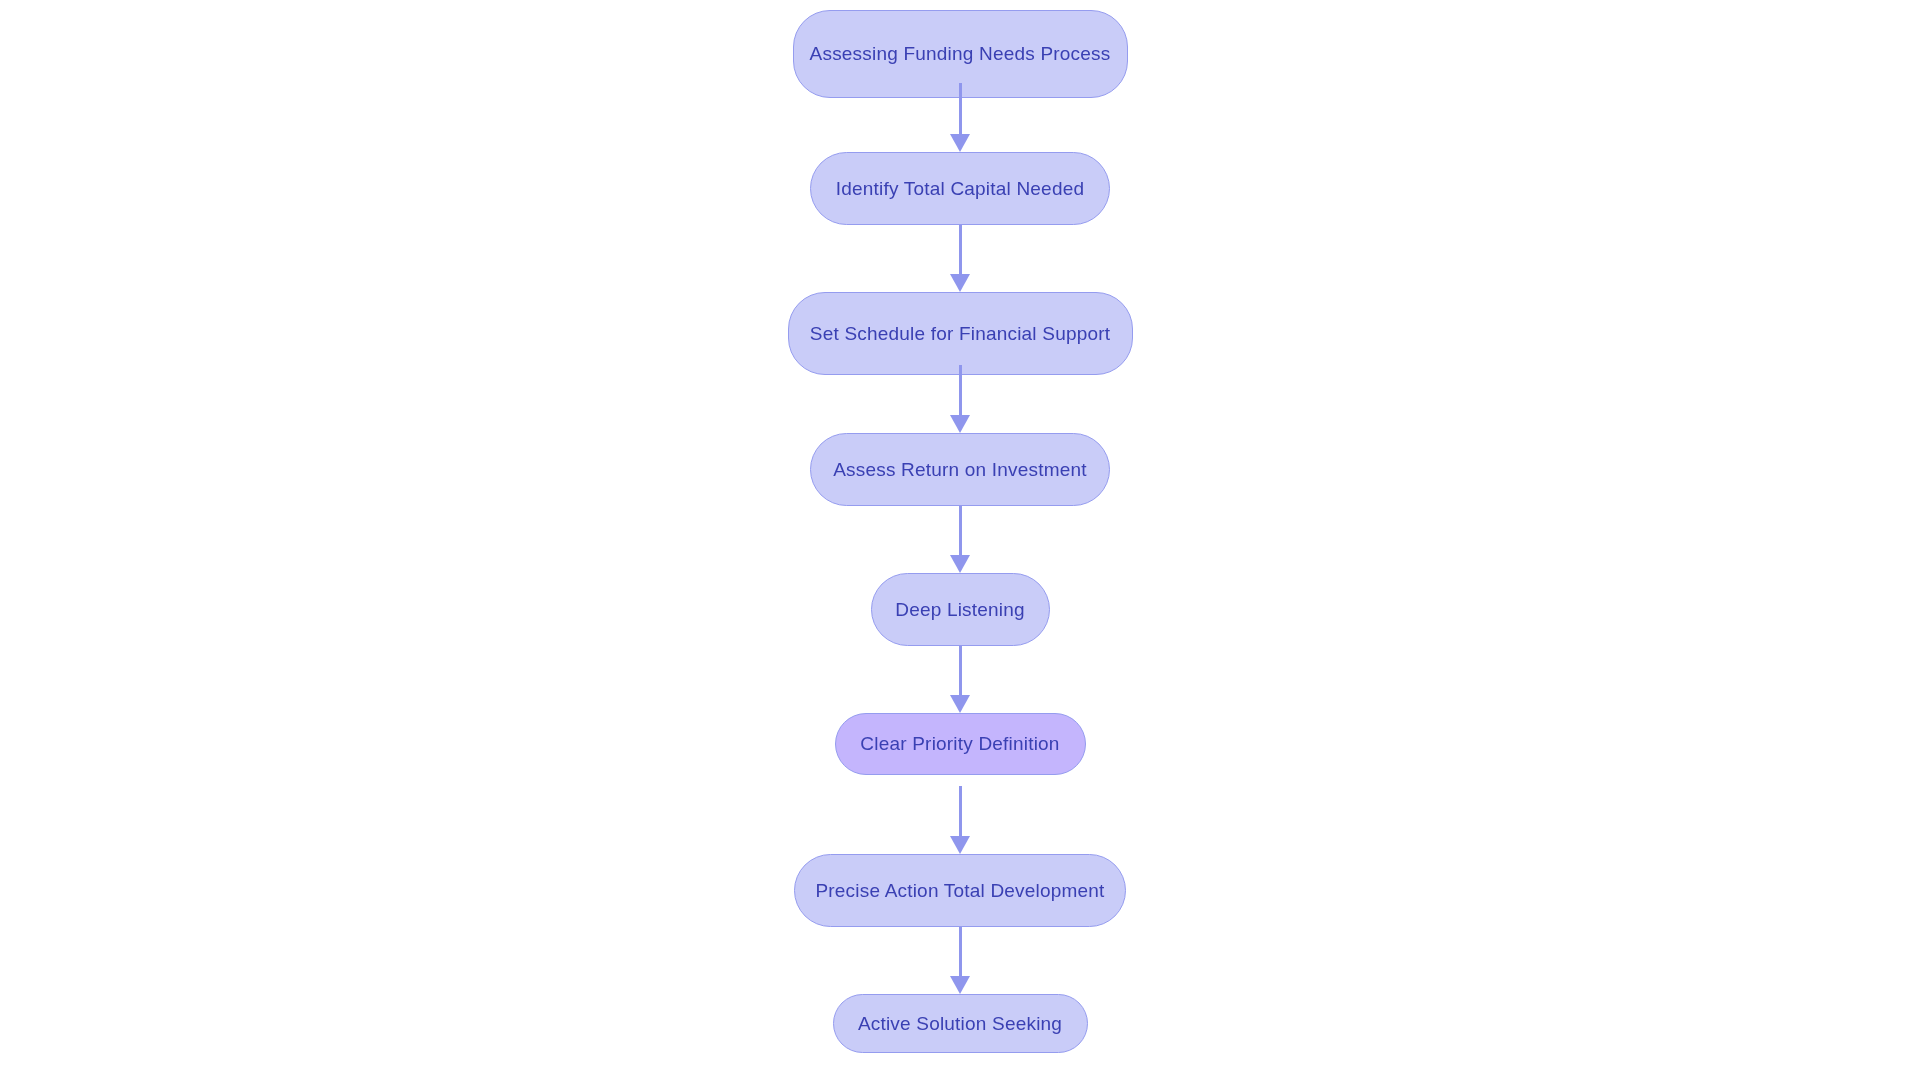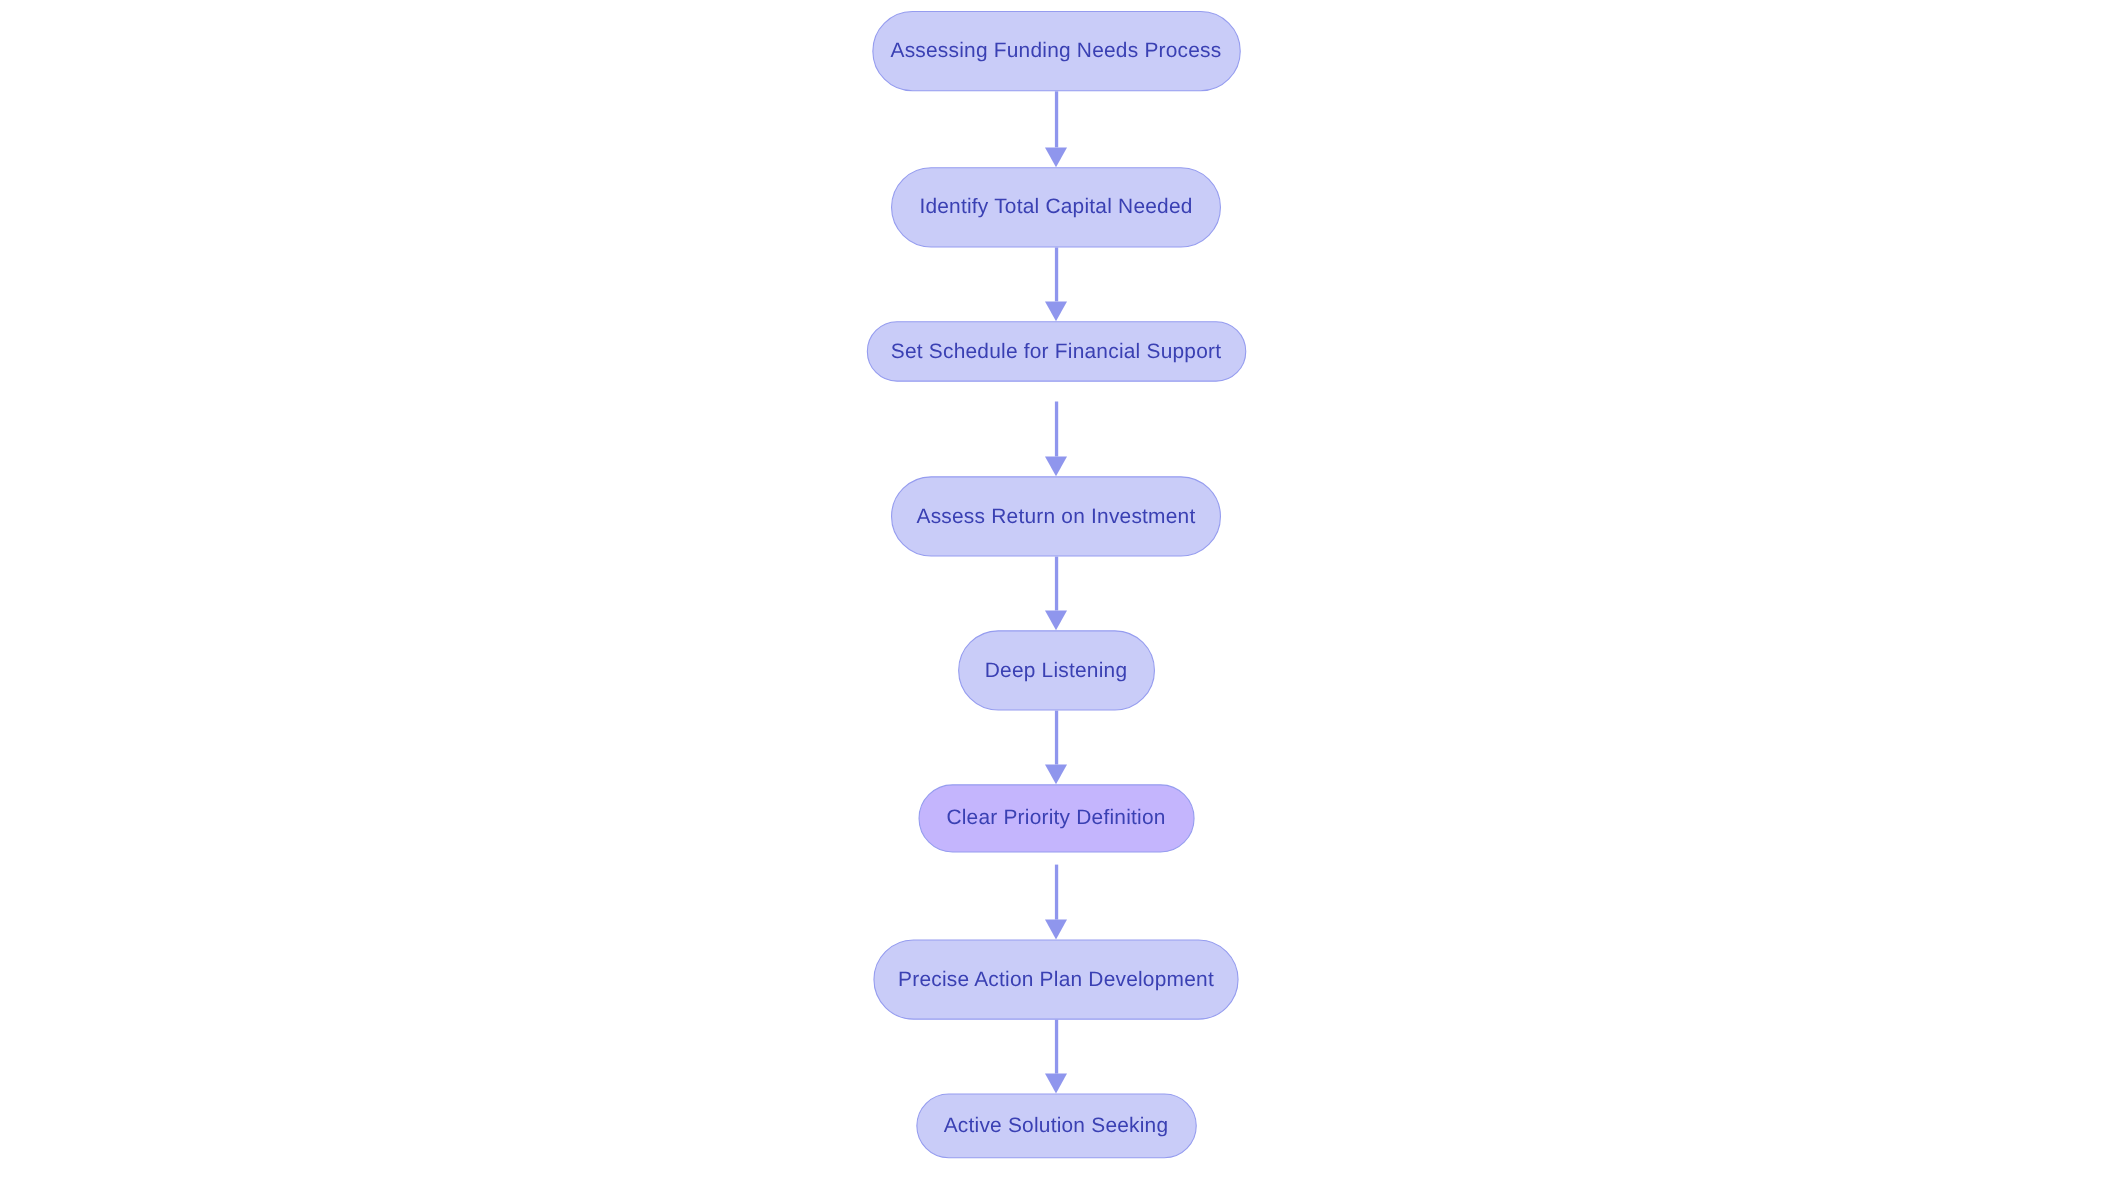--- a/index.html
+++ b/index.html
@@ -37,40 +37,40 @@
     position: absolute;
     width: 0;
     height: 0;
   }
 </style>
 </head>
 <body>
 
 <div class="canvas">
 
-  <div class="node" style="left: 792.5px; top: 10px; width: 335px; height: 73px; background: rgb(201, 204, 248); border-color: rgb(149, 156, 239); border-width: 1.5px; border-radius: 37px; color: rgb(58, 64, 179); font-size: 19px; text-align: center;">
+  <div class="node" style="left: 792.5px; top: 10px; width: 335px; height: 88px; background: rgb(201, 204, 248); border-color: rgb(149, 156, 239); border-width: 1.5px; border-radius: 37px; color: rgb(58, 64, 179); font-size: 19px; text-align: center;">
     <span class="node-label">Assessing Funding Needs Process</span>
   </div>
   <div class="node" style="left: 810px; top: 152px; width: 300px; height: 73px; background: rgb(201, 204, 248); border-color: rgb(149, 156, 239); border-width: 1.5px; border-radius: 37px; color: rgb(58, 64, 179); font-size: 19px;">
     <span class="node-label">Identify Total Capital Needed</span>
   </div>
-  <div class="node" style="left: 787.5px; top: 292px; width: 345px; height: 55px; background: rgb(201, 204, 248); border-color: rgb(149, 156, 239); border-width: 1.5px; border-radius: 37px; color: rgb(58, 64, 179); font-size: 19px;">
+  <div class="node" style="left: 787.5px; top: 292px; width: 345px; height: 83px; background: rgb(201, 204, 248); border-color: rgb(149, 156, 239); border-width: 1.5px; border-radius: 37px; color: rgb(58, 64, 179); font-size: 19px;">
     <span class="node-label">Set Schedule for Financial Support</span>
   </div>
   <div class="node" style="left: 870.5px; top: 573px; width: 179px; height: 73px; background: rgb(201, 204, 248); border-color: rgb(149, 156, 239); border-width: 1.5px; border-radius: 37px; color: rgb(58, 64, 179); font-size: 19px;">
     <span class="node-label">Deep Listening</span>
   </div>
   <div class="node" style="left: 810px; top: 433px; width: 300px; height: 73px; background: rgb(201, 204, 248); border-color: rgb(149, 156, 239); border-width: 1.5px; border-radius: 37px; color: rgb(58, 64, 179); font-size: 19px;">
     <span class="node-label">Assess Return on Investment</span>
   </div>
   <div class="node" style="left: 834.5px; top: 713px; width: 251px; height: 62px; background: #c4b5fd; border-color: rgb(149, 156, 239); border-width: 1.5px; border-radius: 37px; color: rgb(58, 64, 179); font-size: 19px;">
     <span class="node-label">Clear Priority Definition</span>
   </div>
   <div class="node" style="left: 794px; top: 854px; width: 332px; height: 73px; background: rgb(201, 204, 248); border-color: rgb(149, 156, 239); border-width: 1.5px; border-radius: 37px; color: rgb(58, 64, 179); font-size: 19px;">
-    <span class="node-label">Precise Action Plan Development</span>
+    <span class="node-label">Precise Action Total Development</span>
   </div>
   <div class="node" style="left: 832.5px; top: 994px; width: 255px; height: 59px; background: rgb(201, 204, 248); border-color: rgb(149, 156, 239); border-width: 1.5px; border-radius: 37px; color: rgb(58, 64, 179); font-size: 19px;">
     <span class="node-label">Active Solution Seeking</span>
   </div>
 
   <div>
     <div class="arrow-line" style="left: 958.5px; top: 83px; width: 3px; height: 51px; background: rgb(143, 150, 237);"></div>
     <div class="arrow-head" style="left: 949.5px; top: 134px; border-left: 10.5px solid transparent; border-right: 10.5px solid transparent; border-top: 18px solid rgb(143, 150, 237);"></div>
   </div>
   <div>

